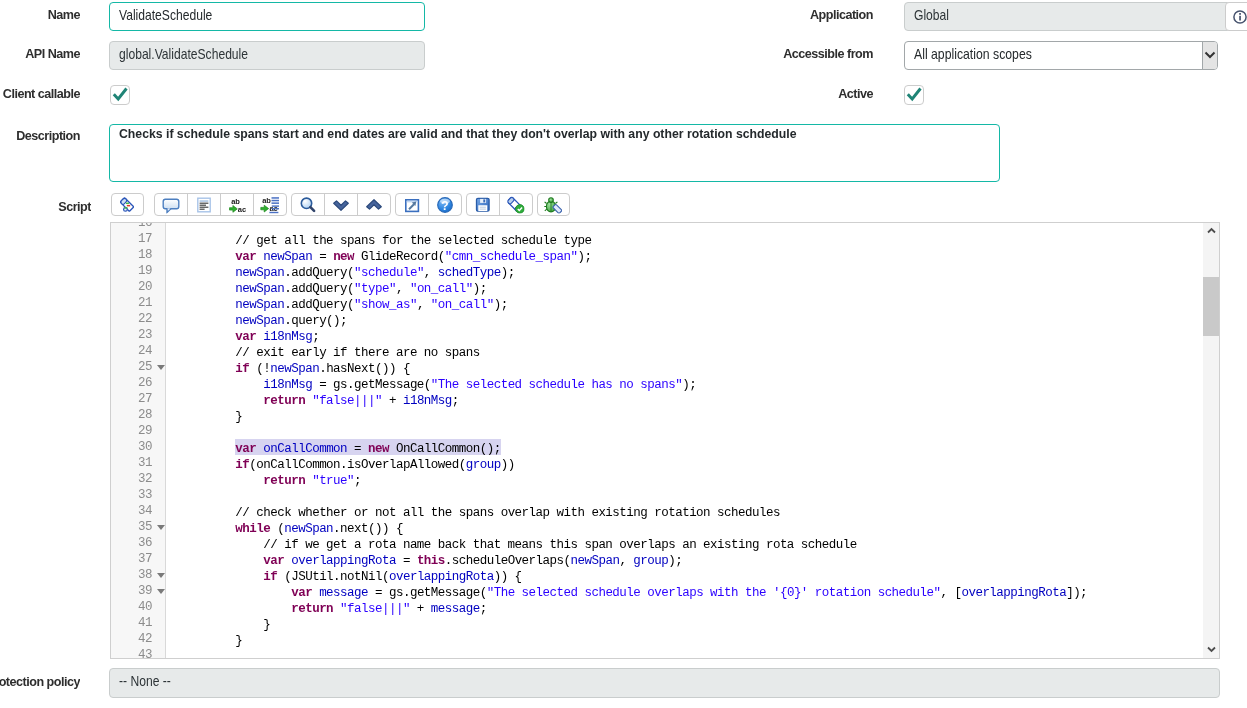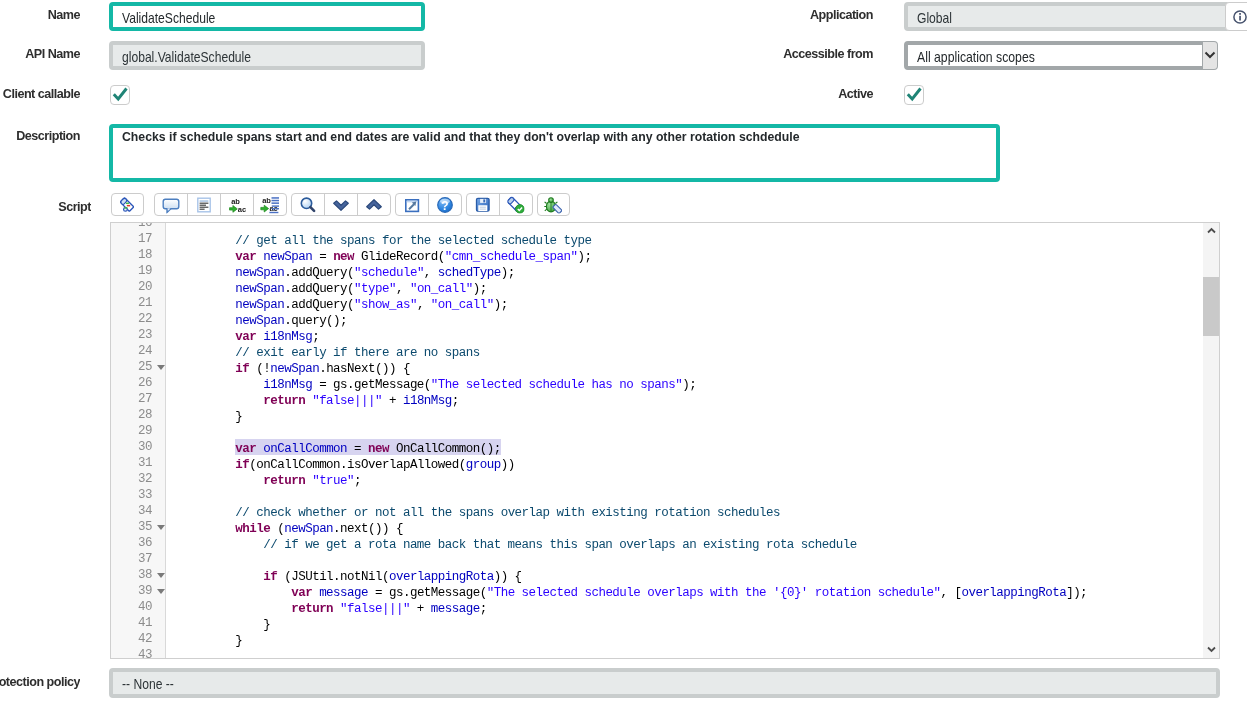--- a/index.html
+++ b/index.html
@@ -4,40 +4,40 @@
 <style>
 * { margin:0; padding:0; box-sizing:border-box; }
 html,body { width:1247px; height:708px; overflow:hidden; background:#fff;
   font-family:"Liberation Sans", sans-serif; }
 .abs { position:absolute; }
 .lbl { position:absolute; font-weight:bold; font-size:12.6px; letter-spacing:-0.5px;
   color:#2e2e2e; width:80px; text-align:right; white-space:nowrap; overflow:hidden;
   line-height:14px; }
 .lblr { position:absolute; font-weight:bold; font-size:12.6px; letter-spacing:-0.5px;
   color:#2e2e2e; width:120px; text-align:right; white-space:nowrap; line-height:14px; }
-.inp { position:absolute; border:4px solid #14b8a6; border-radius:4px;
+.inp { position:absolute; border:1px solid #14b8a6; border-radius:4px;
   background:#fff; font-size:14.5px; color:#24292c; line-height:25px;
   padding-left:9px; white-space:nowrap; overflow:hidden; }
 .inp .tx { display:inline-block; transform:scaleX(0.835); transform-origin:0 50%;
   white-space:pre; }
 .ro { background:#e7eaea; border-color:#c9cdcd; color:#2d3437; }
 .cb { position:absolute; width:20px; height:20px; border:1px solid #cccccc;
   border-radius:4px; background:#fff; }
 
 .ln { position:absolute; right:13px; height:16px; margin-top:-2px; font-family:"Liberation Mono",monospace;
   font-size:12.5px; letter-spacing:-0.52px; line-height:16px; color:#8c8c8c; }
 .fold { position:absolute; left:100%; margin-left:5px; top:6px; width:0; height:0;
   border-left:4px solid transparent; border-right:4px solid transparent;
   border-top:5px solid #7a7a7a; }
 .cl { position:absolute; left:12.5px; height:16px; font-family:"Liberation Mono",monospace;
   font-size:12.5px; letter-spacing:-0.52px; line-height:16px; color:#000; white-space:pre; }
 .cl b.k { color:#7F0055; font-weight:bold; }
 .cl .v { color:#0000C0; }
 .cl .s { color:#2A00FF; }
-.cl .c { color:#0c4a6e;text-align:center; }
+.cl .c { color:#000000;text-align:center; }
 .cl .sel { }
 
 .tgrp { border:1px solid #cccccc; border-radius:4px; background:#fff; display:flex; }
 .tcell { flex:1; position:relative; }
 .tcell svg { position:absolute; left:50%; top:50%; transform:translate(-50%,-50%); }
 
 .tx2 { display:inline-block; transform:scaleX(0.98); transform-origin:0 0;
   font-size:12.5px; line-height:15px; white-space:pre; position:relative; top:-4px; color:#24292c;}
 </style>
 </head>
@@ -284,20 +284,21 @@
 <div class="cl" style="top:170px;">&nbsp;&nbsp;&nbsp;&nbsp;&nbsp;&nbsp;&nbsp;&nbsp;&nbsp;&nbsp;&nbsp;&nbsp;<b class="k">return</b> <span class="s">"false|||"</span> + <span class="v">i18nMsg</span>;</div>
 <div class="cl" style="top:186px;">&nbsp;&nbsp;&nbsp;&nbsp;&nbsp;&nbsp;&nbsp;&nbsp;}</div>
 <div class="cl" style="top:202px;"></div>
 <div class="cl" style="top:218px;text-align:right;">&nbsp;&nbsp;&nbsp;&nbsp;&nbsp;&nbsp;&nbsp;&nbsp;<span class="sel"><b class="k">var</b> <span class="v">onCallCommon</span> = <b class="k">new</b> OnCallCommon();</span></div>
 <div class="cl" style="top:234px;">&nbsp;&nbsp;&nbsp;&nbsp;&nbsp;&nbsp;&nbsp;&nbsp;<b class="k">if</b>(onCallCommon.isOverlapAllowed(<span class="v">group</span>))</div>
 <div class="cl" style="top:250px;">&nbsp;&nbsp;&nbsp;&nbsp;&nbsp;&nbsp;&nbsp;&nbsp;&nbsp;&nbsp;&nbsp;&nbsp;<b class="k">return</b> <span class="s">"true"</span>;</div>
 <div class="cl" style="top:266px;"></div>
 <div class="cl" style="top:282px;">&nbsp;&nbsp;&nbsp;&nbsp;&nbsp;&nbsp;&nbsp;&nbsp;<span class="c">// check whether or not all the spans overlap with existing rotation schedules</span></div>
 <div class="cl" style="top:298px;">&nbsp;&nbsp;&nbsp;&nbsp;&nbsp;&nbsp;&nbsp;&nbsp;<b class="k">while</b> (<span class="v">newSpan</span>.next()) {</div>
 <div class="cl" style="top:314px;">&nbsp;&nbsp;&nbsp;&nbsp;&nbsp;&nbsp;&nbsp;&nbsp;&nbsp;&nbsp;&nbsp;&nbsp;<span class="c">// if we get a rota name back that means this span overlaps an existing rota schedule</span></div>
+<div class="cl" style="top:330px;">&nbsp;&nbsp;&nbsp;&nbsp;&nbsp;&nbsp;&nbsp;&nbsp;&nbsp;&nbsp;&nbsp;&nbsp;<b class="k">var</b> <span class="v">overlappingRota</span> = <b class="k">this</b>.scheduleOverlaps(<span class="v">newSpan</span>, <span class="v">group</span>);</div>
 <div class="cl" style="top:346px;">&nbsp;&nbsp;&nbsp;&nbsp;&nbsp;&nbsp;&nbsp;&nbsp;&nbsp;&nbsp;&nbsp;&nbsp;<b class="k">if</b> (JSUtil.notNil(<span class="v">overlappingRota</span>)) {</div>
 <div class="cl" style="top:362px;">&nbsp;&nbsp;&nbsp;&nbsp;&nbsp;&nbsp;&nbsp;&nbsp;&nbsp;&nbsp;&nbsp;&nbsp;&nbsp;&nbsp;&nbsp;&nbsp;<b class="k">var</b> <span class="v">message</span> = gs.getMessage(<span class="s">"The selected schedule overlaps with the '{0}' rotation schedule"</span>, [<span class="v">overlappingRota</span>]);</div>
 <div class="cl" style="top:378px;">&nbsp;&nbsp;&nbsp;&nbsp;&nbsp;&nbsp;&nbsp;&nbsp;&nbsp;&nbsp;&nbsp;&nbsp;&nbsp;&nbsp;&nbsp;&nbsp;<b class="k">return</b> <span class="s">"false|||"</span> + <span class="v">message</span>;</div>
 <div class="cl" style="top:394px;">&nbsp;&nbsp;&nbsp;&nbsp;&nbsp;&nbsp;&nbsp;&nbsp;&nbsp;&nbsp;&nbsp;&nbsp;}</div>
 <div class="cl" style="top:410px;">&nbsp;&nbsp;&nbsp;&nbsp;&nbsp;&nbsp;&nbsp;&nbsp;}</div>
 <div class="cl" style="top:426px;"></div>
 </div>
 
   <div class="abs" style="left:1092px; top:0; width:16px; height:435px; background:#f4f4f4;"></div>
   <svg class="abs" style="left:1096px; top:4px;" width="9" height="7" viewBox="0 0 9 7">

